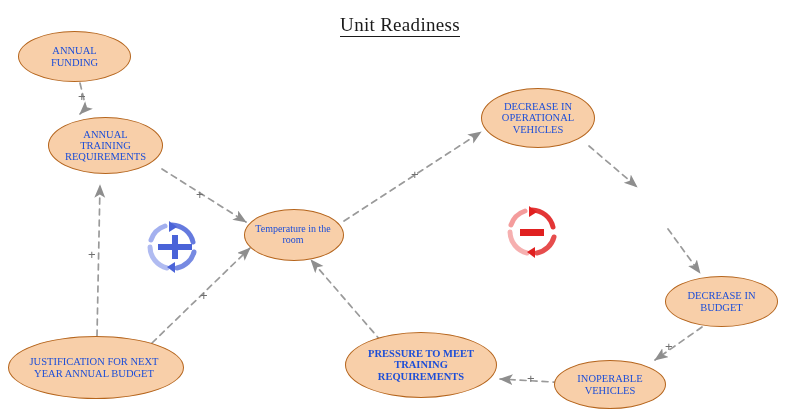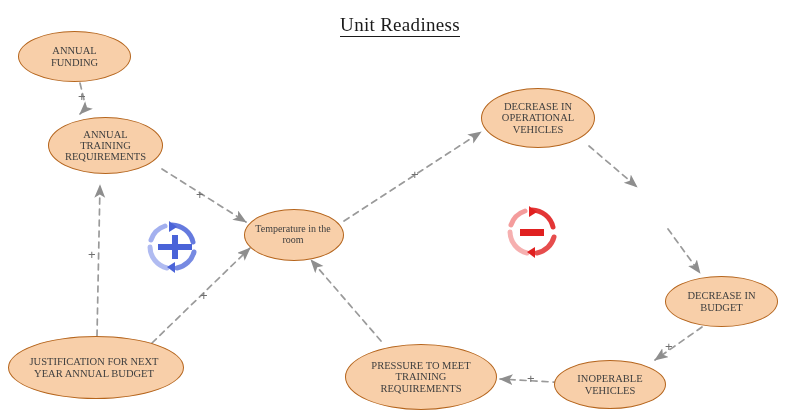--- a/index.html
+++ b/index.html
@@ -39,21 +39,21 @@
   .node {
     position: absolute;
     display: flex;
     align-items: center;
     justify-content: center;
     text-align: center;
     border-radius: 50%;
     background: #f8cfa9;
     border: 1.4px solid #b5651d;
     box-sizing: border-box;
-    color: #404040;
+    color: #1d4ed8;
     line-height: 1.08;
     z-index: 3;
   }
   .node .label {
     display: block;
     white-space: pre-line;
     padding: 0 2px;
   }
   .node.upper { text-transform: uppercase; }
   .node-sm .label { font-size: 10.5px; }
@@ -155,21 +155,21 @@
   <div class="node node-sm upper" style="left:665px; top:276px; width:113px; height:51px;">
     <span class="label">DECREASE IN
 BUDGET</span>
   </div>
 
   <div class="node node-sm upper" style="left:554px; top:360px; width:112px; height:49px;">
     <span class="label">INOPERABLE
 VEHICLES</span>
   </div>
 
-  <div class="node node-sm upper" style="left:345px; top:344px; width:152px; height:66px;">
+  <div class="node node-sm upper" style="left:345px; top:332px; width:152px; height:66px;font-weight:bold;">
     <span class="label">PRESSURE TO MEET
 TRAINING
 REQUIREMENTS</span>
   </div>
 
   <div class="edge-label" style="left:78px; top:90px;">+</div>
   <div class="edge-label" style="left:196px; top:188px;">+</div>
   <div class="edge-label" style="left:88px; top:248px;">+</div>
   <div class="edge-label" style="left:200px; top:289px;">+</div>
   <div class="edge-label" style="left:411px; top:168px;">+</div>

